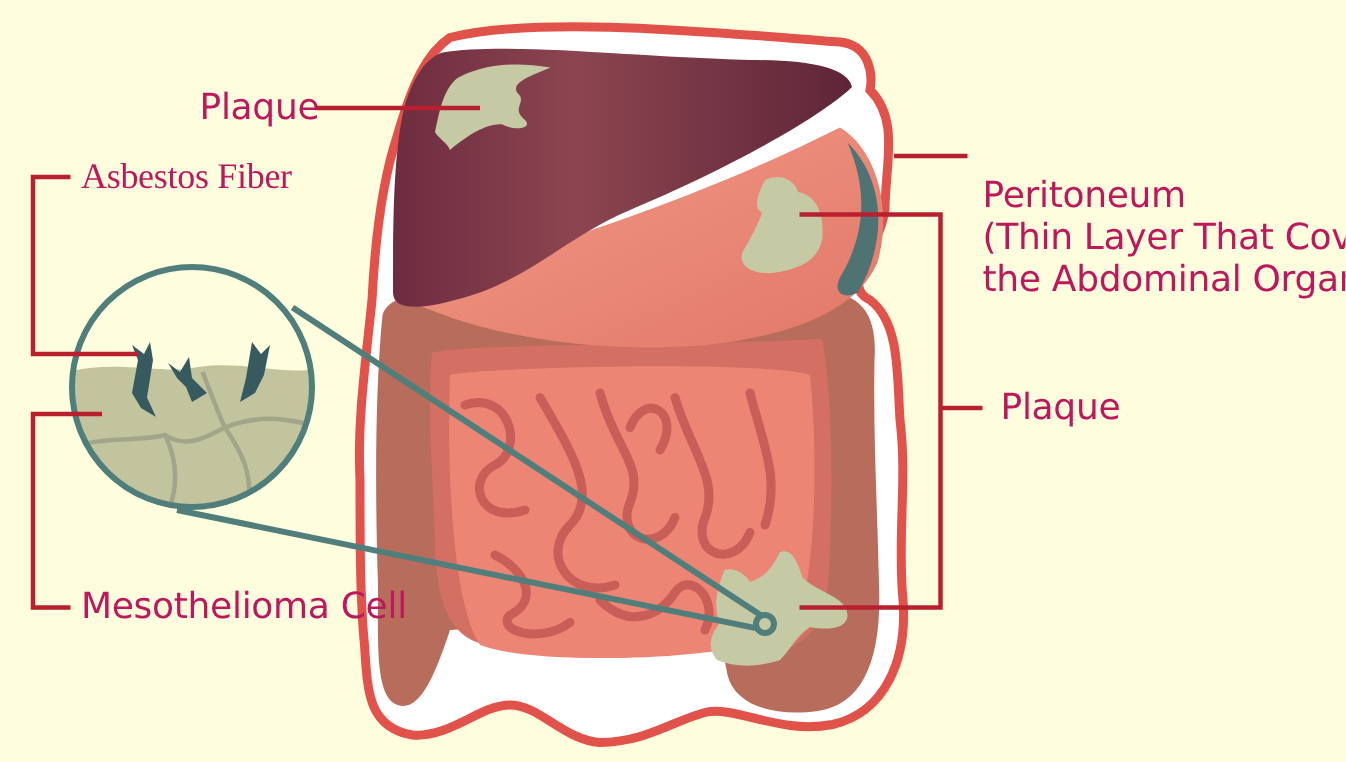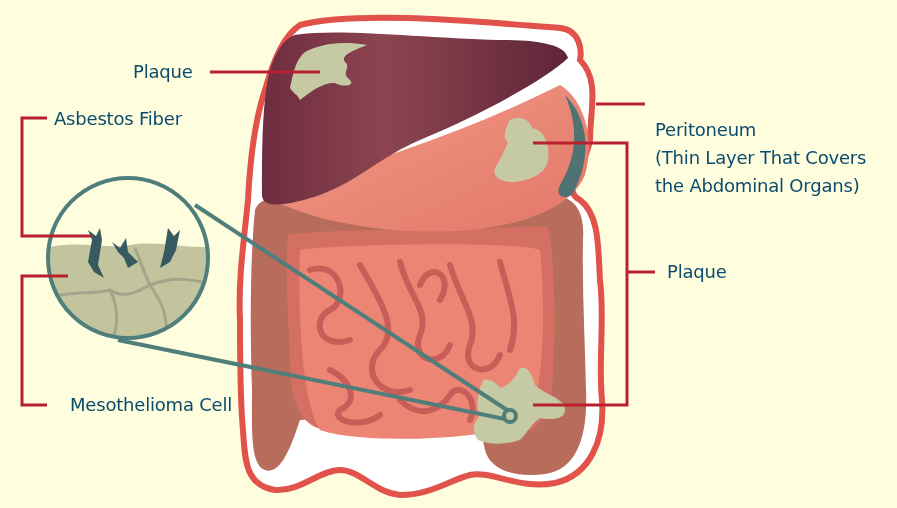--- a/index.html
+++ b/index.html
@@ -1,18 +1,18 @@
 <!DOCTYPE html>
 <html><head>
 <meta charset="utf-8">
 <style>
   html, body { margin: 0; padding: 0; }
   body { width: 897px; height: 508px; background: #fefedf; overflow: hidden; position: relative; font-family: "DejaVu Sans", sans-serif; }
   #stage { position: absolute; left: 0; top: 0; width: 897px; height: 508px; }
-  .label { position: absolute; color: #0c4a6e; font-size: 18px; line-height: 25px; letter-spacing: -0.2px; white-space: nowrap; }
+  .label { position: absolute; color: #be185d; font-size: 24px; line-height: 25px; letter-spacing: -0.2px; white-space: nowrap; }
   .label.ml { white-space: pre; }
 </style>
 </head>
 <body>
 
 <svg id="stage" viewBox="0 0 897 508" xmlns="http://www.w3.org/2000/svg">
   <defs>
     <linearGradient id="liverGrad" x1="0" y1="0" x2="1" y2="0">
       <stop offset="0" stop-color="#6e2c40"></stop>
       <stop offset="0.4" stop-color="#8c4550"></stop>
@@ -97,18 +97,18 @@
     <polyline points="210,72 320,72"></polyline>
     <polyline points="47,118 22,118 22,236 92,236"></polyline>
     <polyline points="47,405 22,405 22,276 68,276"></polyline>
     <polyline points="645,104 596,104"></polyline>
     <polyline points="533,143 627,143 627,405 533,405"></polyline>
     <polyline points="627,272 655,272"></polyline>
   </g>
 </svg>
 
 <div class="label" style="left:133px; top:59px;">Plaque</div>
-<div class="label" style="left:54px; top:106px;">Asbestos Fiber</div>
-<div class="label" style="left:54px; top:392px;margin-left:16px;">Mesothelioma Cell</div>
+<div class="label" style="left:54px; top:106px;font-family:Liberation Serif, serif;">Asbestos Fiber</div>
+<div class="label" style="left:54px; top:392px;">Mesothelioma Cell</div>
 <div class="label ml" style="left:655px; top:92px; line-height:28px;margin-top:24px;">Peritoneum
 (Thin Layer That Covers
 the Abdominal Organs)</div>
 <div class="label" style="left:667px; top:259px;">Plaque</div>
 
 </body></html>

